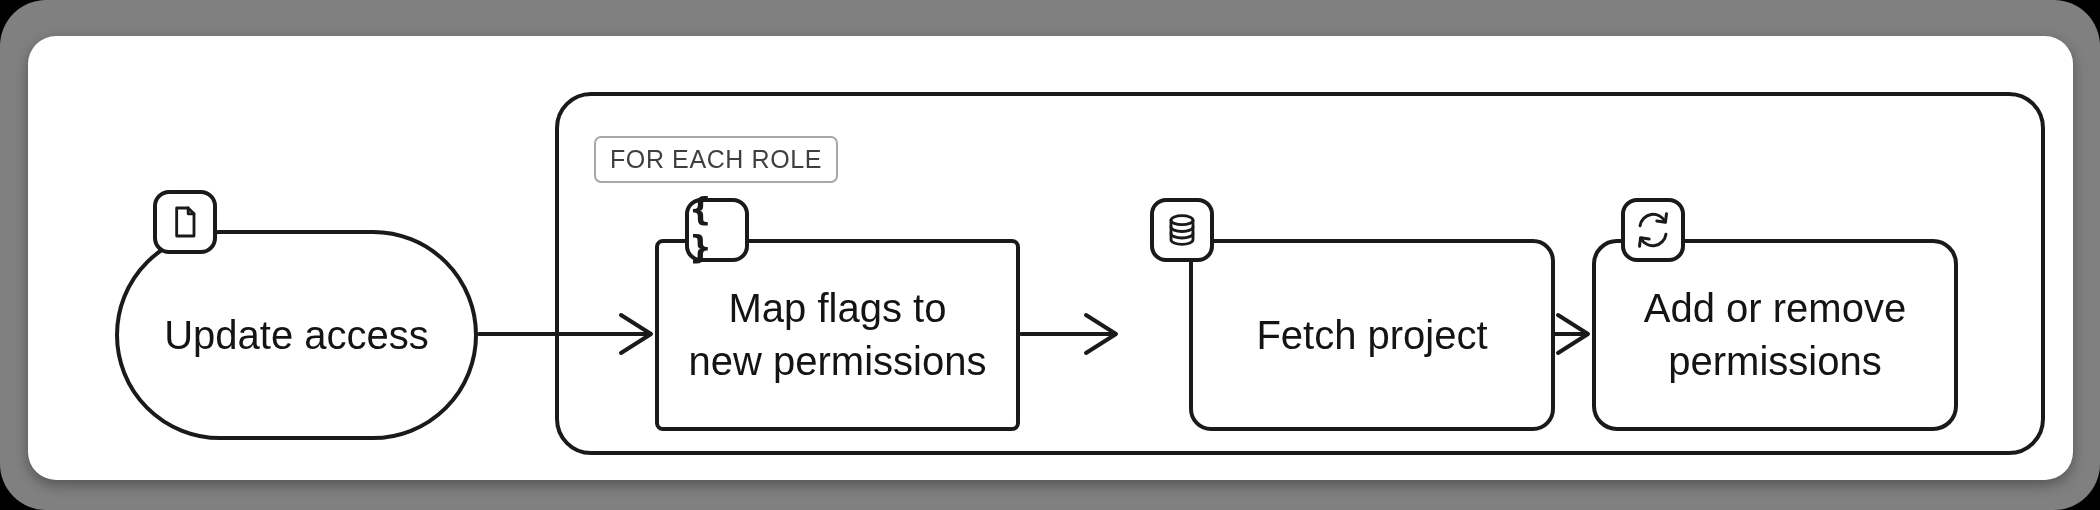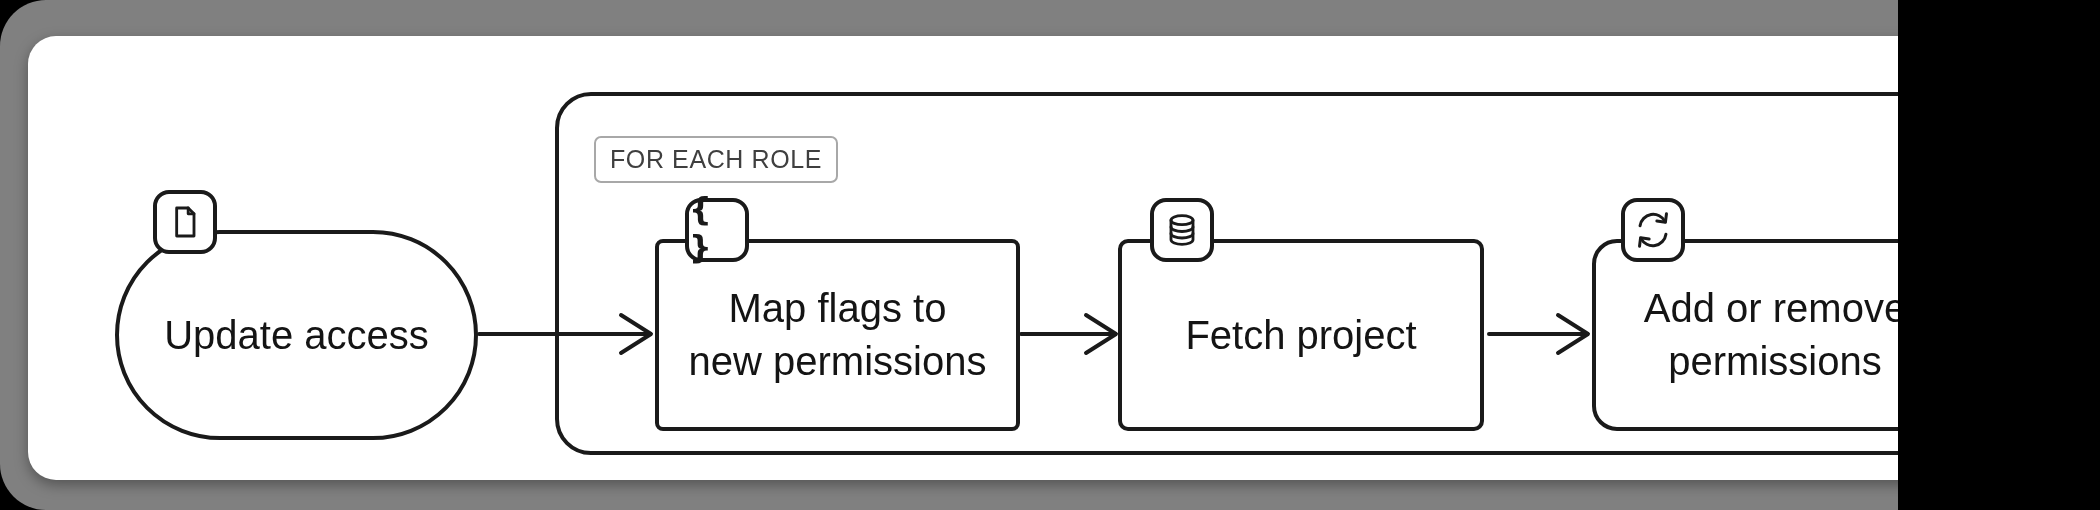--- a/index.html
+++ b/index.html
@@ -1,36 +1,36 @@
 <!DOCTYPE html>
 <html><head>
 <meta charset="utf-8">
 <style>
   html,body{margin:0;padding:0;background:#000;}
-  .stage{position:relative;width:1898px;height:510px;background:#000;overflow:hidden;
+  .stage{position:relative;width:2100px;height:510px;background:#000;overflow:hidden;
          font-family:"Liberation Sans", sans-serif;}
   .frame{position:absolute;left:0;top:0;width:2100px;height:510px;background:#808080;border-radius:46px;}
   .canvas{position:absolute;left:28px;top:36px;width:2045px;height:444px;background:#fff;border-radius:28px;
           box-shadow:0 5px 14px rgba(0,0,0,0.35);}
   .layer{position:absolute;left:0;top:0;width:2100px;height:510px;}
 
   .group-box{position:absolute;left:555px;top:92px;width:1490px;height:363px;
              border:4px solid #1a1a1a;border-radius:36px;box-sizing:border-box;background:transparent;}
   .group-label{position:absolute;left:594px;top:136px;width:244px;height:47px;background:#fff;
                border:2px solid #a8a8a8;border-radius:7px;box-sizing:border-box;
                display:flex;align-items:center;justify-content:center;
                font-size:25px;letter-spacing:0.6px;color:#3f3f3f;z-index:5;}
 
   .node{position:absolute;background:#fff;border:4px solid #1a1a1a;box-sizing:border-box;
         display:flex;flex-direction:column;align-items:center;justify-content:center;
         z-index:3;color:#141414;font-size:40px;line-height:53px;text-align:left;}
   .node .txt{white-space:nowrap;}
   .stadium{left:115px;top:230px;width:363px;height:210px;border-radius:105px;}
   .rect1{left:655px;top:239px;width:365px;height:192px;border-radius:8px;}
-  .rect2{left:1118px;top:239px;width:366px;height:192px;border-radius:10px;}
+  .rect2{left:1189px;top:239px;width:366px;height:192px;border-radius:22px;}
   .rect3{left:1592px;top:239px;width:366px;height:192px;border-radius:25px;}
 
   .badge{position:absolute;width:64px;height:64px;background:#fff;border:4px solid #1a1a1a;
          border-radius:16px;box-sizing:border-box;z-index:6;
          display:flex;align-items:center;justify-content:center;}
   .badge svg{display:block;}
   .badge-doc{left:153px;top:190px;}
   .badge-braces{left:685px;top:198px;}
   .badge-db{left:1150px;top:198px;}
   .badge-sync{left:1621px;top:198px;}

